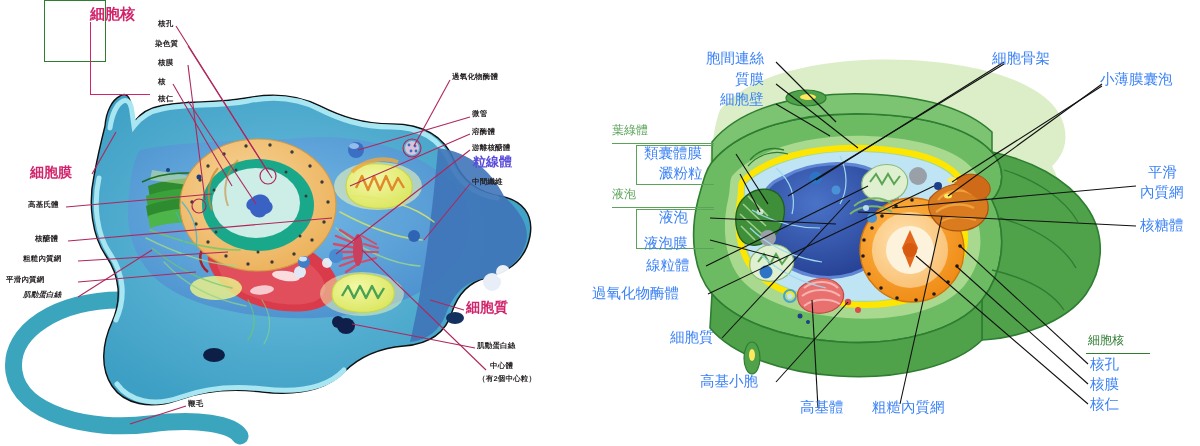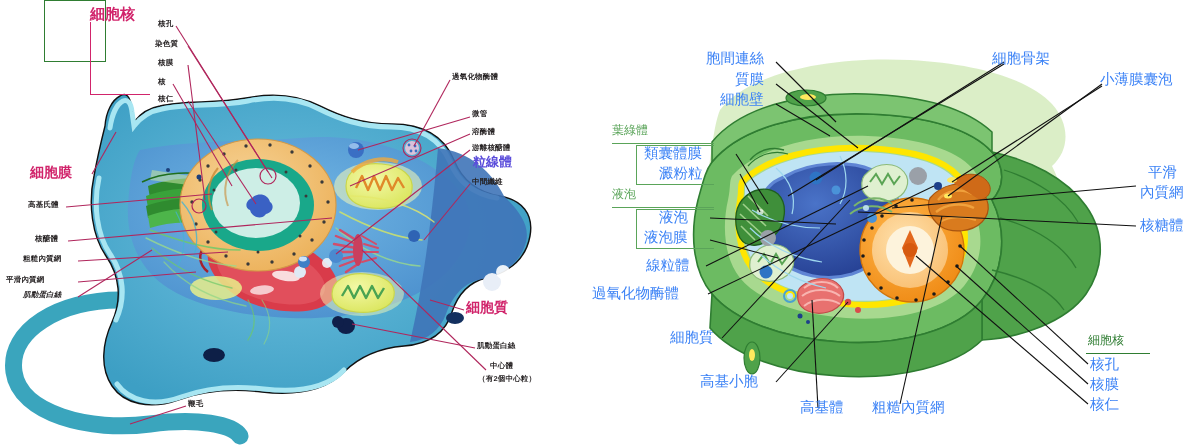--- a/index.html
+++ b/index.html
@@ -499,21 +499,21 @@
   <div class="lbl p-grp" style="left:612px; top:124px;">葉綠體</div>
   <div class="uline" style="left:612px; top:143px; width:102px;"></div>
   <div class="brk" style="left:636px; top:145px; width:78px; height:40px;"></div>
   <div class="lbl p-lbl" style="left:644px; top:146px;">類囊體膜</div>
   <div class="lbl p-lbl" style="left:659px; top:166px;">澱粉粒</div>
 
   <div class="lbl p-grp" style="left:612px; top:188px;">液泡</div>
   <div class="uline" style="left:612px; top:207px; width:102px;"></div>
   <div class="brk" style="left:636px; top:209px; width:78px; height:40px;"></div>
   <div class="lbl p-lbl" style="left:659px; top:210px;">液泡</div>
-  <div class="lbl p-lbl" style="left:644px; top:230px;">液泡膜</div>
+  <div class="lbl p-lbl" style="left:644px; top:236px;">液泡膜</div>
 
   <div class="lbl p-lbl" style="left:646px; top:258px;">線粒體</div>
   <div class="lbl p-lbl" style="left:592px; top:286px;">過氧化物酶體</div>
   <div class="lbl p-lbl" style="left:670px; top:330px;">細胞質</div>
   <div class="lbl p-lbl" style="left:700px; top:374px;">高基小胞</div>
   <div class="lbl p-lbl" style="left:800px; top:400px;">高基體</div>
   <div class="lbl p-lbl" style="left:872px; top:400px;">粗糙內質網</div>
 
   <div class="lbl p-lbl" style="left:992px; top:51px;">細胞骨架</div>
   <div class="lbl p-lbl" style="left:1100px; top:72px;text-align:center;">小薄膜囊泡</div>

